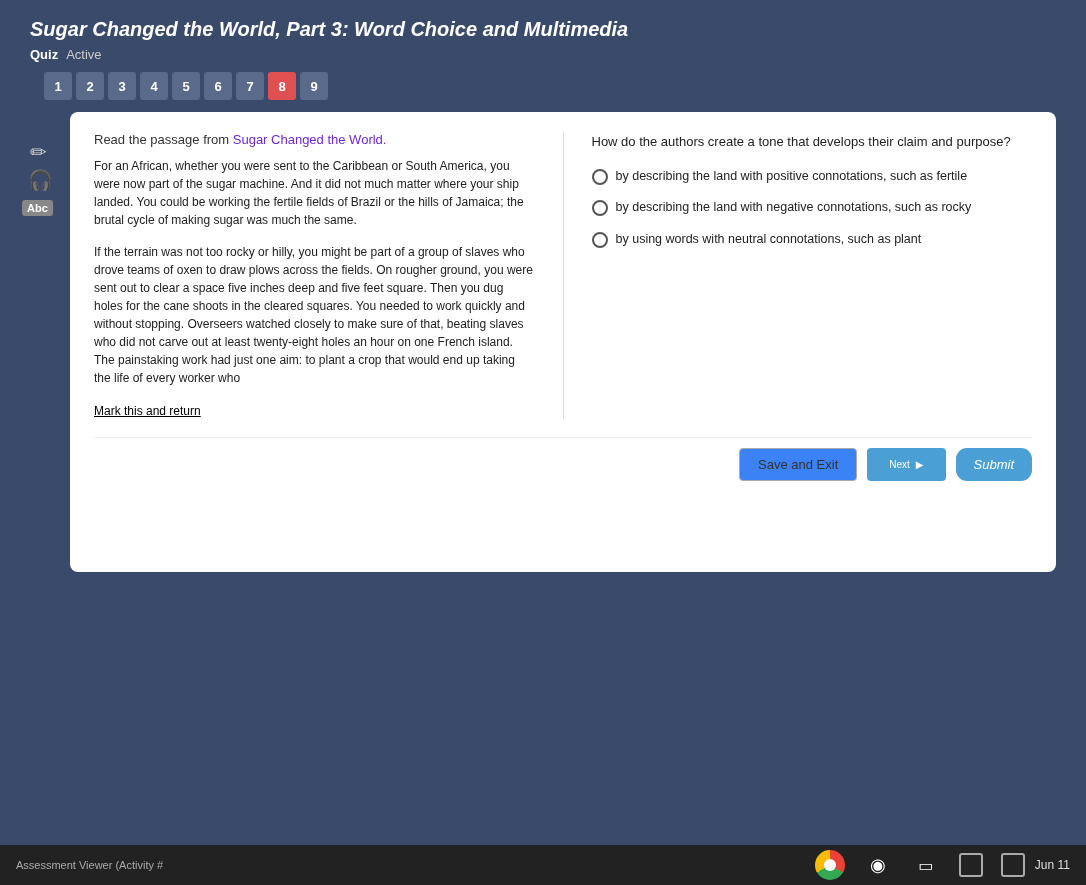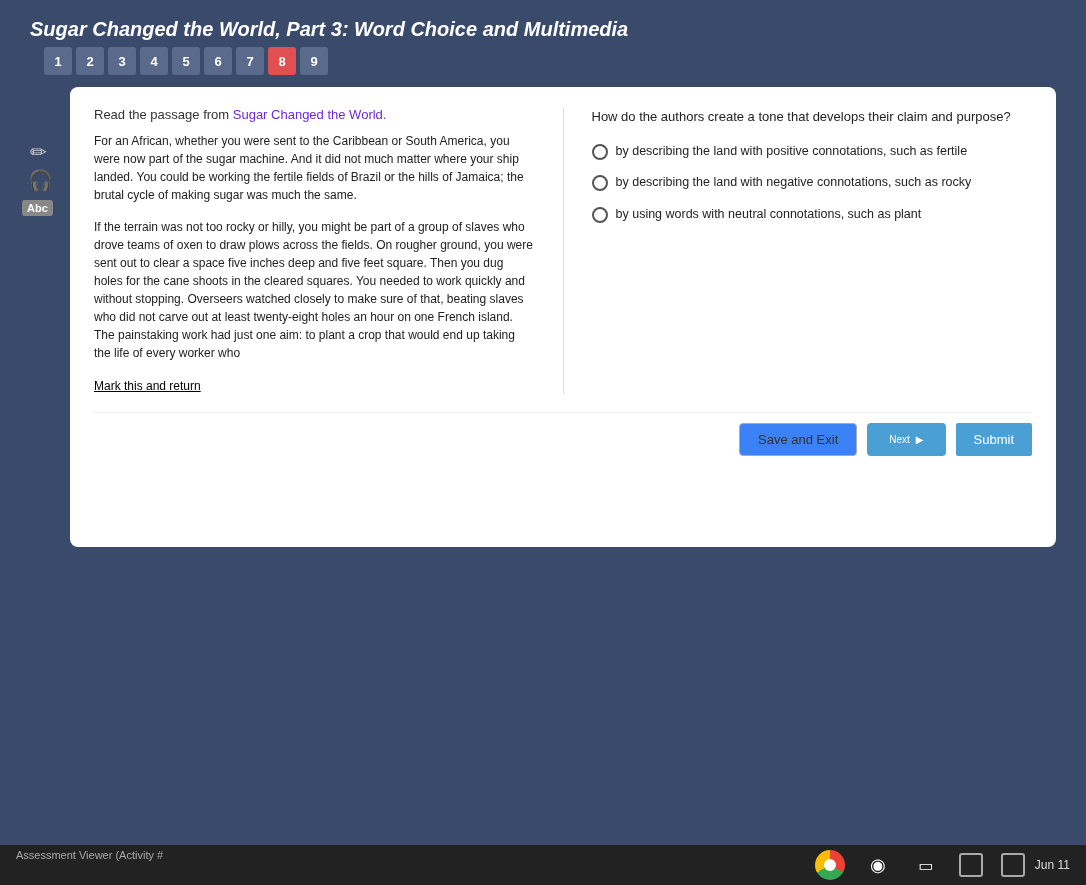--- a/index.html
+++ b/index.html
@@ -178,35 +178,37 @@
     .btn-next::after {
       content: '▶';
       margin-left: 6px;
       font-size: 10px;
     }
 
     .btn-submit {
       padding: 8px 18px;
       background: #4a9fd4;
       border: none;
-      border-radius: 2px;
-      font-size: 13px;
-      color: #fff;
-      cursor: pointer;
+      border-radius: 11px;
+      font-size: 13px;
+      color: #fff;
+      cursor: pointer;
+      font-style: italic;
     }
 
     
     .taskbar {
       position: absolute;
       bottom: 0;
       left: 0;
       right: 0;
       height: 40px;
       background: #222;
       display: flex;
+      align-items: center;
       justify-content: space-between;
       padding: 4px 16px;
     }
     .taskbar-left {
       font-size: 11px;
       color: #aaa;
     }
     .taskbar-right {
       display: flex;
       align-items: center;
@@ -281,20 +283,24 @@
       cursor: pointer;
     }
   </style>
 </head>
 <body>
 
 <div class="main-container">
 
   <div class="page-title">Sugar Changed the World, Part 3: Word Choice and Multimedia</div>
 
+  <div class="quiz-status-bar">
+    <span class="quiz-label">Quiz</span>
+    <span class="active-label">Active</span>
+  </div>
 
   <div class="question-numbers">
       <div style="width: 10px;"></div>
       <div class="q-num">1</div>
       <div class="q-num">2</div>
       <div class="q-num">3</div>
       <div class="q-num">4</div>
       <div class="q-num">5</div>
       <div class="q-num">6</div>
       <div class="q-num">7</div>

